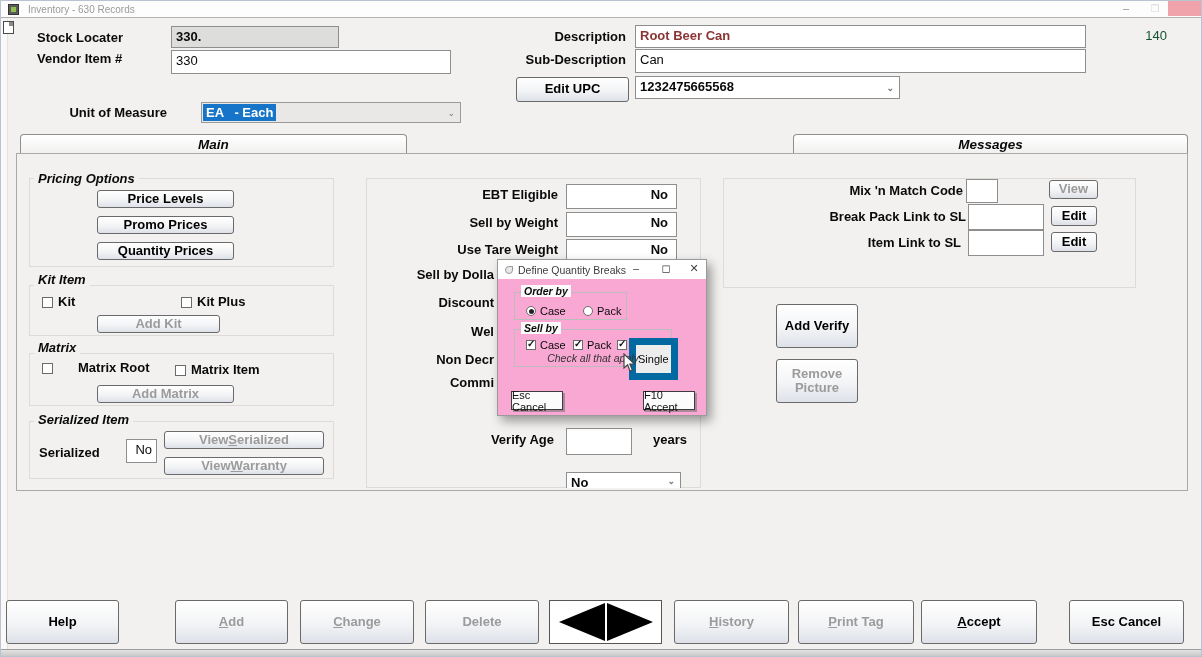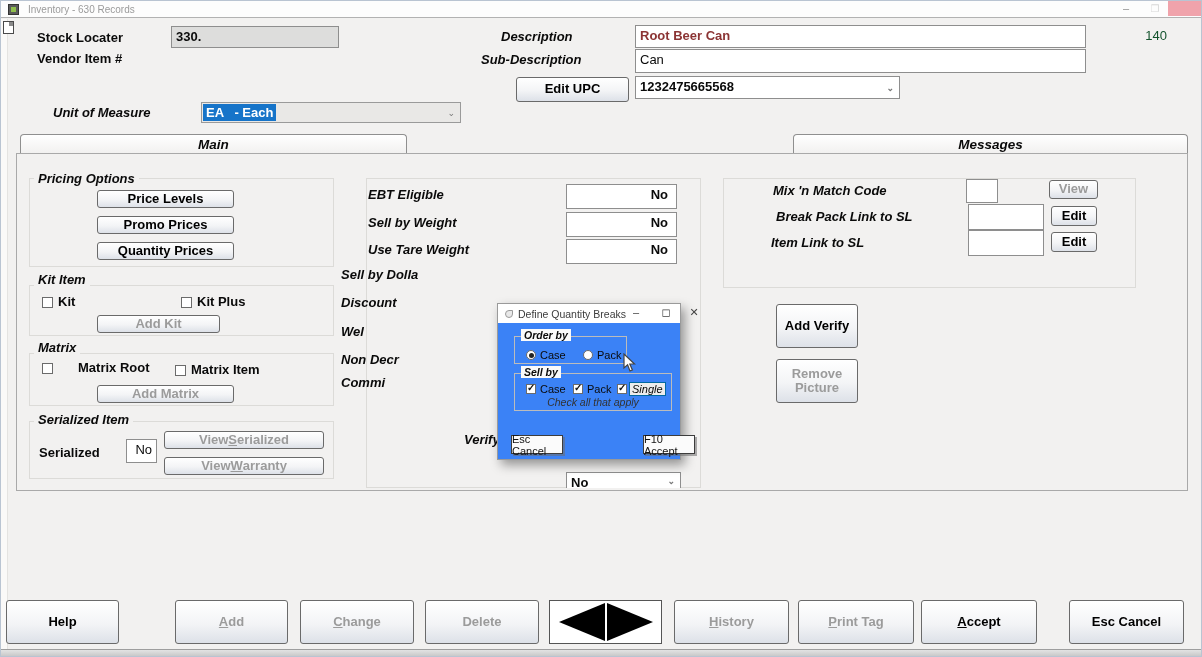--- a/index.html
+++ b/index.html
@@ -16,21 +16,21 @@
   .title-text{position:absolute;left:27px;top:3px;font-size:10px;color:#9b9b9b;white-space:nowrap;}
   .win-min{position:absolute;left:1117px;top:1px;width:16px;text-align:center;font-size:11px;color:#8f8f8f;}
   .win-max{position:absolute;left:1146px;top:2px;width:16px;text-align:center;font-size:10px;color:#d8d8d8;}
   .win-close{position:absolute;left:1167px;top:0;width:34px;height:15px;background:#f0a3ab;}
   
   .left-strip{position:absolute;left:0;top:18px;width:7px;height:632px;background:#faf9f8;border-right:1px solid #e4e3e1;}
   .doc-icon{position:absolute;left:2px;top:20px;width:11px;height:13px;background:#fff;border:1px solid #4a4a4a;}
   .doc-icon::after{content:"";position:absolute;right:0;top:0;width:4px;height:4px;background:#8a8a8a;}
   
   .lbl{position:absolute;font-size:13px;font-weight:bold;white-space:nowrap;}
-  .r{text-align:left;font-style:italic;}
+  .r{text-align:right;}
   .field{position:absolute;background:#fff;border:1px solid #8e8e8e;font-size:13px;padding:2px 4px;overflow:hidden;white-space:nowrap;}
   .field.gray{background:#dddddc;}
   .field.boldtxt{font-weight:bold;}
   .chev{position:absolute;right:5px;top:50%;transform:translateY(-52%);font-size:9px;color:#777;}
   .btn{position:absolute;display:flex;align-items:center;justify-content:center;text-align:center;
        border:1px solid #6a6a6a;border-radius:3px;font-size:13px;font-weight:bold;color:#000;
        background:linear-gradient(180deg,#ffffff 0%,#f3f4f6 55%,#dde1e8 100%);
        box-shadow:inset 0 1px 0 #fff;cursor:default;line-height:1.1;}
   .btn.disabled{color:#9b9b9b;}
   .groupbox{position:absolute;border:1px solid #dcdbd8;}
@@ -44,33 +44,33 @@
   
   .uom{position:absolute;left:200px;top:101px;width:260px;height:21px;background:#e9e8e6;border:1px solid #9a9a9a;}
   .uom-sel{position:absolute;left:1px;top:1px;height:17px;background:#1674c9;color:#fff;font-size:13px;font-weight:bold;padding:1px 3px;white-space:pre;}
   
   .tab{position:absolute;top:133px;height:20px;display:flex;align-items:center;justify-content:center;
        border:1px solid #8f8f8f;border-bottom:none;border-radius:4px 4px 0 0;
        background:linear-gradient(#ffffff,#f1f0ef);font-size:13.5px;font-weight:bold;font-style:italic;}
   .tab.active{top:131px;height:23px;background:#f2f1f0;z-index:3;}
   .panel{position:absolute;left:15px;top:152px;width:1172px;height:338px;border:1px solid #a9a9a9;background:#f2f1f0;}
   
-  .dialog{position:absolute;left:496px;top:258px;width:184px;height:157px;background:#3b82f6;
-          border:1px solid #9a9a9a;box-shadow:4px 5px 10px rgba(0,0,0,.38);z-index:40;margin-top:44px;}
+  .dialog{position:absolute;left:496px;top:258px;width:210px;height:157px;background:#f9a8d4;
+          border:1px solid #9a9a9a;box-shadow:4px 5px 10px rgba(0,0,0,.38);z-index:40;}
   .dlg-titlebar{position:absolute;left:0;top:0;width:100%;height:19px;background:#ffffff;}
   .dlg-icon{position:absolute;left:7px;top:6px;width:8px;height:8px;border:1px solid #9a9a9a;border-radius:50% 0 50% 50%;background:#e9e9e9;}
   .dlg-title{position:absolute;left:20px;top:4px;font-size:10.5px;color:#3c3c3c;white-space:nowrap;}
   .dlg-ctl{position:absolute;top:2px;width:16px;text-align:center;font-size:11px;color:#444;}
   .dlg-group{position:absolute;border:1px solid #bcbcbc;}
   .dlg-glabel{position:absolute;font-size:10.5px;font-weight:bold;font-style:italic;background:#fafafa;padding:0 3px;white-space:nowrap;}
   .dlg-txt{position:absolute;font-size:11px;white-space:nowrap;}
   .dlg-radio{width:10px;height:10px;}
   .dlg-cb{width:10px;height:10px;}
   .dlg-cb.checked::after{font-size:10px;top:-3px;}
-  .focus-box{border:1px solid #0369a1;background:#ededed;padding:0 2px;font-style:italic;}
+  .focus-box{border:7px solid #0369a1;background:#ededed;padding:8px 2px;}
   .hint{position:absolute;left:16px;top:92px;width:158px;text-align:center;font-size:10.5px;font-style:italic;color:#333;}
   .dlg-btn{position:absolute;display:flex;align-items:center;justify-content:center;font-size:11px;color:#111;
            background:#fbfbfb;border:1px solid #3c3c3c;box-shadow:2px 2px 0 rgba(110,110,110,.55);cursor:default;}
   
   .bbtn{top:599px;height:44px;}
   .nav-btn{position:absolute;left:548px;top:599px;width:113px;height:44px;background:#fff;border:1px solid #555;
            display:flex;align-items:center;justify-content:center;gap:2px;}
   .tri-l{width:0;height:0;border-top:19px solid transparent;border-bottom:19px solid transparent;border-right:46px solid #000;}
   .tri-r{width:0;height:0;border-top:19px solid transparent;border-bottom:19px solid transparent;border-left:46px solid #000;}
   .bottom-strip{position:absolute;left:0;bottom:0;width:100%;height:7px;border-top:1px solid #9e9e9e;
@@ -91,20 +91,21 @@
     <span class="win-close"></span>
   </div>
 
   <div class="left-strip"></div>
   <div class="doc-icon"></div>
 
   <span class="lbl" style="left:36px;top:29px;">Stock Locater</span>
   <div class="field gray boldtxt" style="left:170px;top:25px;width:168px;height:22px;">330.</div>
 
   <span class="lbl" style="left:36px;top:50px;">Vendor Item #</span>
+  <div class="field" style="left:170px;top:49px;width:280px;height:24px;">330</div>
 
   <span class="lbl r" style="left:500px;top:28px;width:125px;">Description</span>
   <div class="field boldtxt" style="left:634px;top:24px;width:451px;height:23px;color:#8b3434;">Root Beer Can</div>
 
   <span class="lbl r" style="left:480px;top:51px;width:145px;">Sub-Description</span>
   <div class="field" style="left:634px;top:48px;width:451px;height:24px;">Can</div>
 
   <div class="btn" style="left:515px;top:76px;width:113px;height:25px;">Edit UPC</div>
   <div class="field boldtxt" style="left:634px;top:75px;width:265px;height:23px;">
     <span>1232475665568</span>

